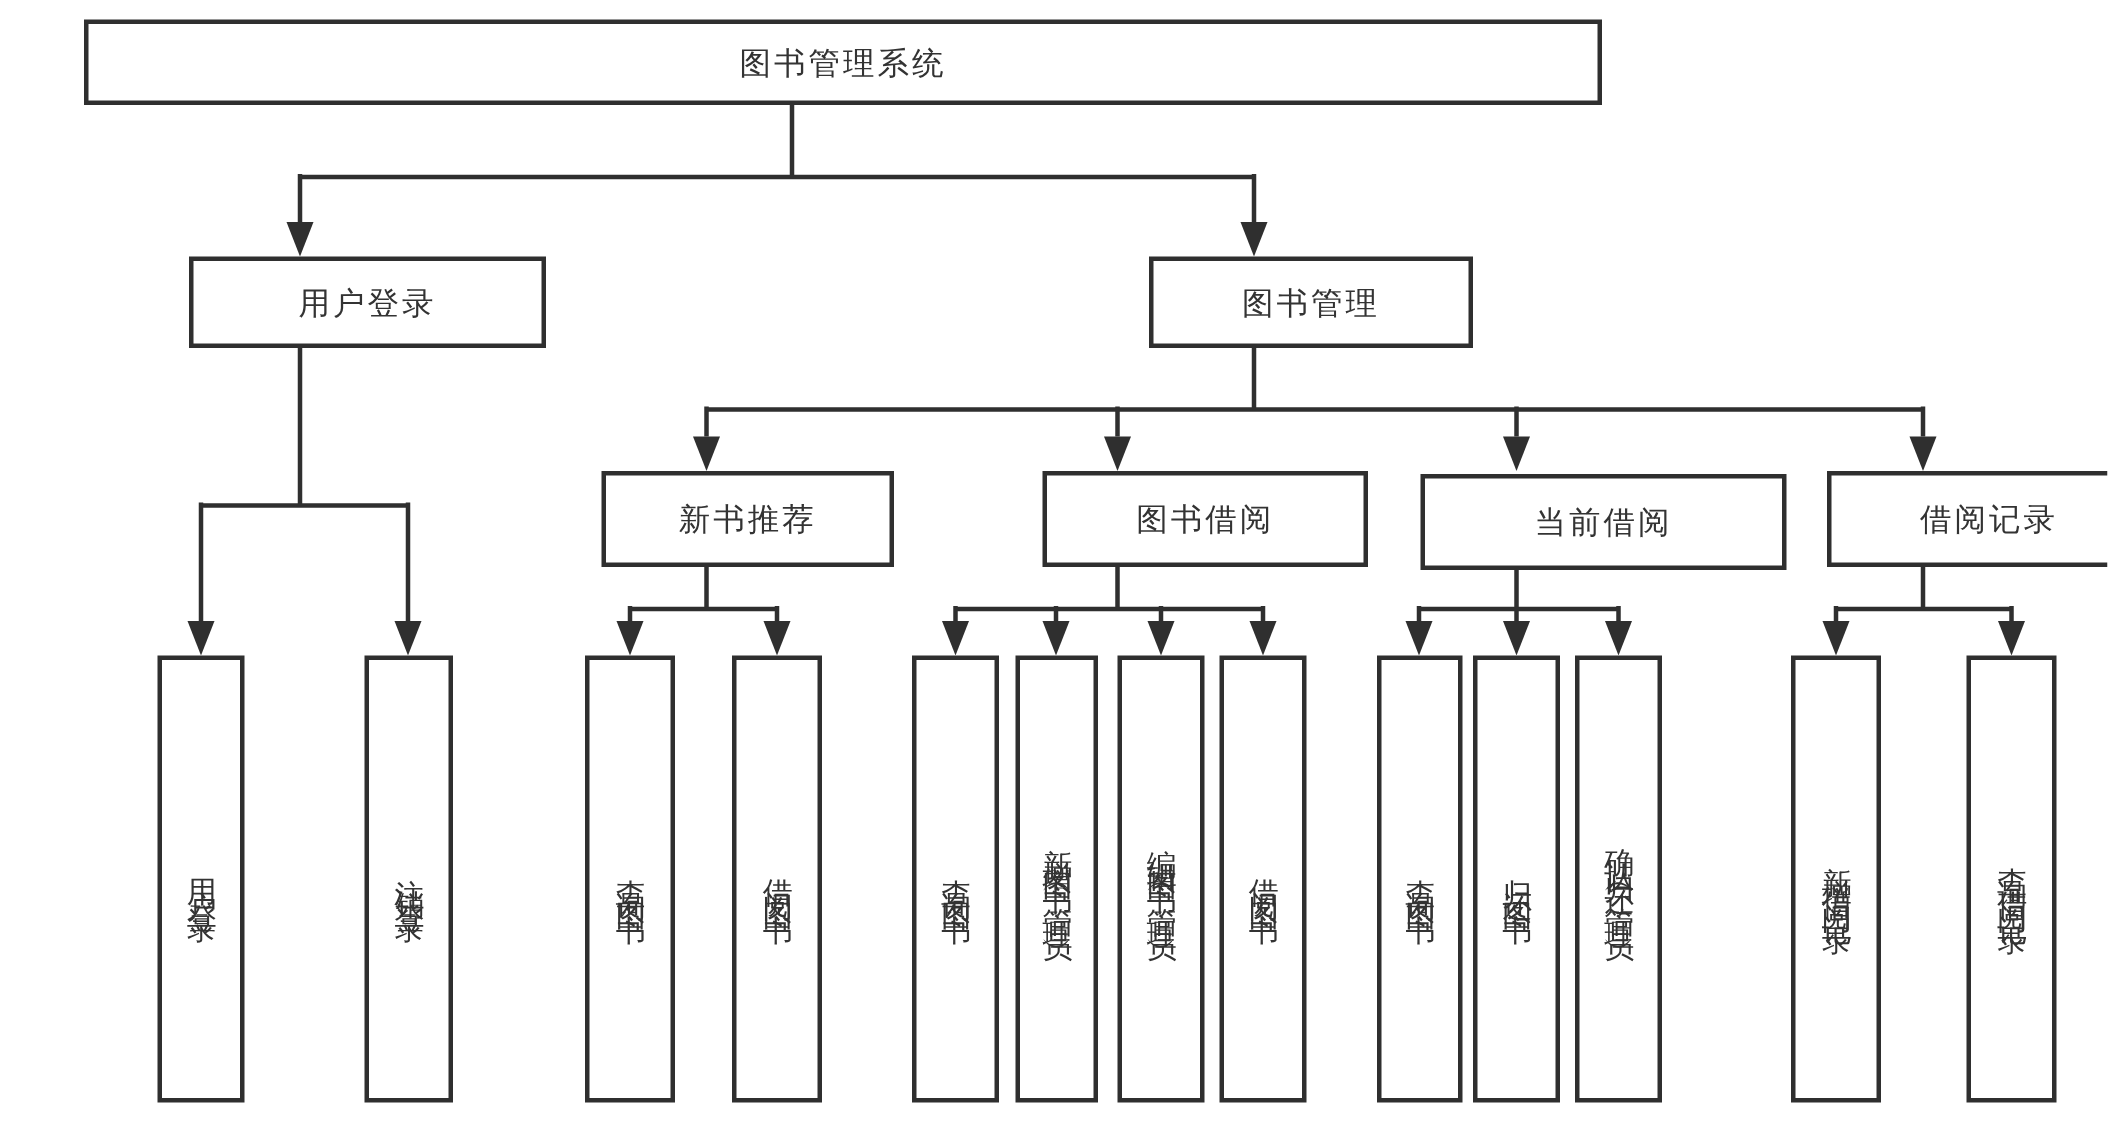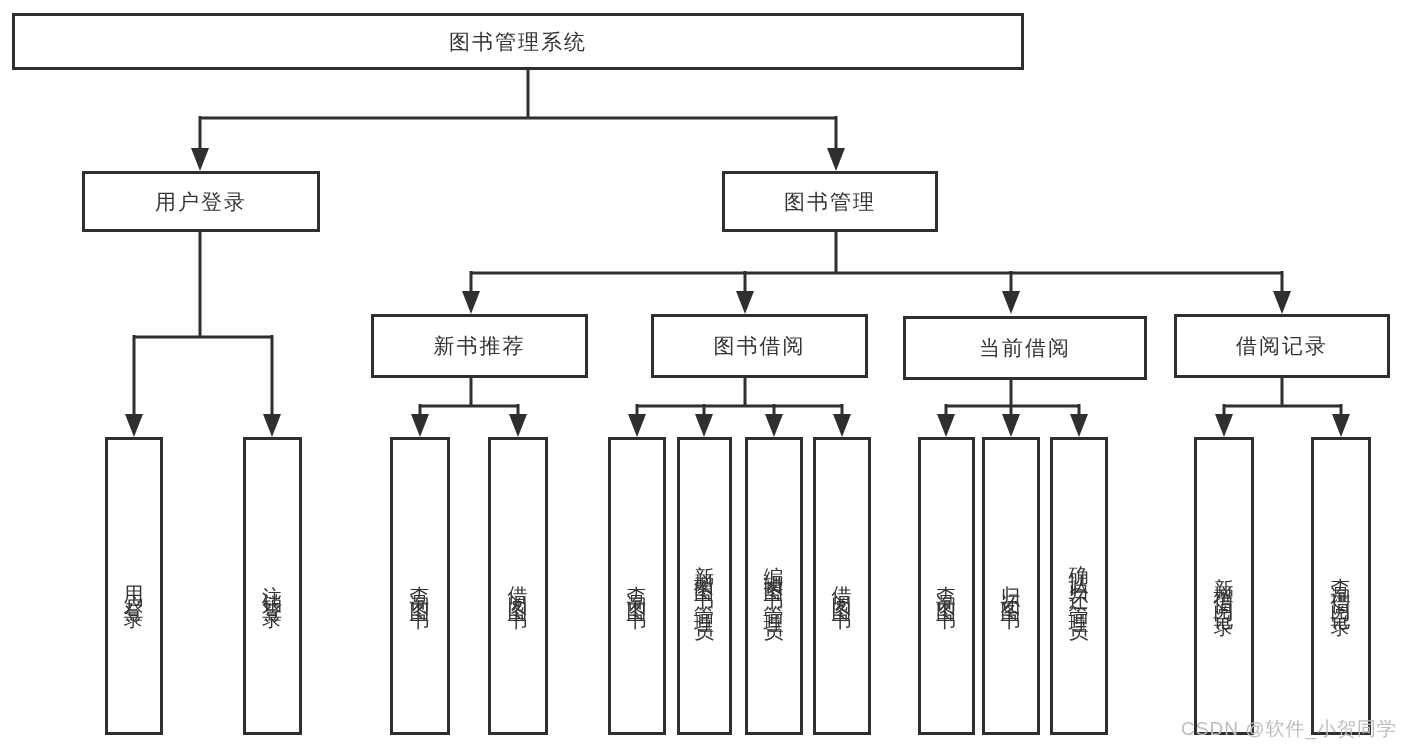--- a/index.html
+++ b/index.html
@@ -25,20 +25,21 @@
     border: 3px solid #2f2f2f;
     display: flex;
     align-items: center;
     justify-content: center;
     text-align: center;
   }
   .hlabel {
     font-size: 21px;
     letter-spacing: 2px;
     white-space: nowrap;
+    margin-left: 44px;
   }
   .vnode span {
     writing-mode: vertical-rl;
     text-orientation: mixed;
     font-size: 20px;
     letter-spacing: 8px;
     line-height: 1.1;
   }
   .watermark {
     position: absolute;
@@ -93,21 +94,21 @@
       <polygon points="1215,414 1233,414 1224,437"></polygon>
       <polygon points="1332,414 1350,414 1341,437"></polygon>
     </g>
   </svg>
 
   <div class="node hlabel" style="left:12px;top:13px;width:1012px;height:57px">图书管理系统</div>
 
   <div class="node hlabel" style="left:82px;top:171px;width:238px;height:61px">用户登录</div>
   <div class="node hlabel" style="left:722px;top:171px;width:216px;height:61px">图书管理</div>
 
-  <div class="node hlabel" style="left:371px;top:314px;width:217px;height:64px">新书推荐</div>
+  <div class="node hlabel" style="left:357px;top:314px;width:195px;height:64px">新书推荐</div>
   <div class="node hlabel" style="left:651px;top:314px;width:217px;height:64px">图书借阅</div>
   <div class="node hlabel" style="left:903px;top:316px;width:244px;height:64px">当前借阅</div>
   <div class="node hlabel" style="left:1174px;top:314px;width:216px;height:64px">借阅记录</div>
 
   <div class="node vnode" style="left:105px;top:437px;width:58px;height:298px">
     <span>用户登录</span>
   </div>
   <div class="node vnode" style="left:243px;top:437px;width:59px;height:298px">
     <span>注销登录</span>
   </div>
@@ -142,15 +143,14 @@
     <span>确认归还（管理员）</span>
   </div>
 
   <div class="node vnode" style="left:1194px;top:437px;width:60px;height:298px">
     <span>新增借阅记录</span>
   </div>
   <div class="node vnode" style="left:1311px;top:437px;width:60px;height:298px">
     <span>查询借阅记录</span>
   </div>
 
-  <div class="watermark">CSDN @软件_小贺同学</div>
 
 </div>
 
 </body></html>

